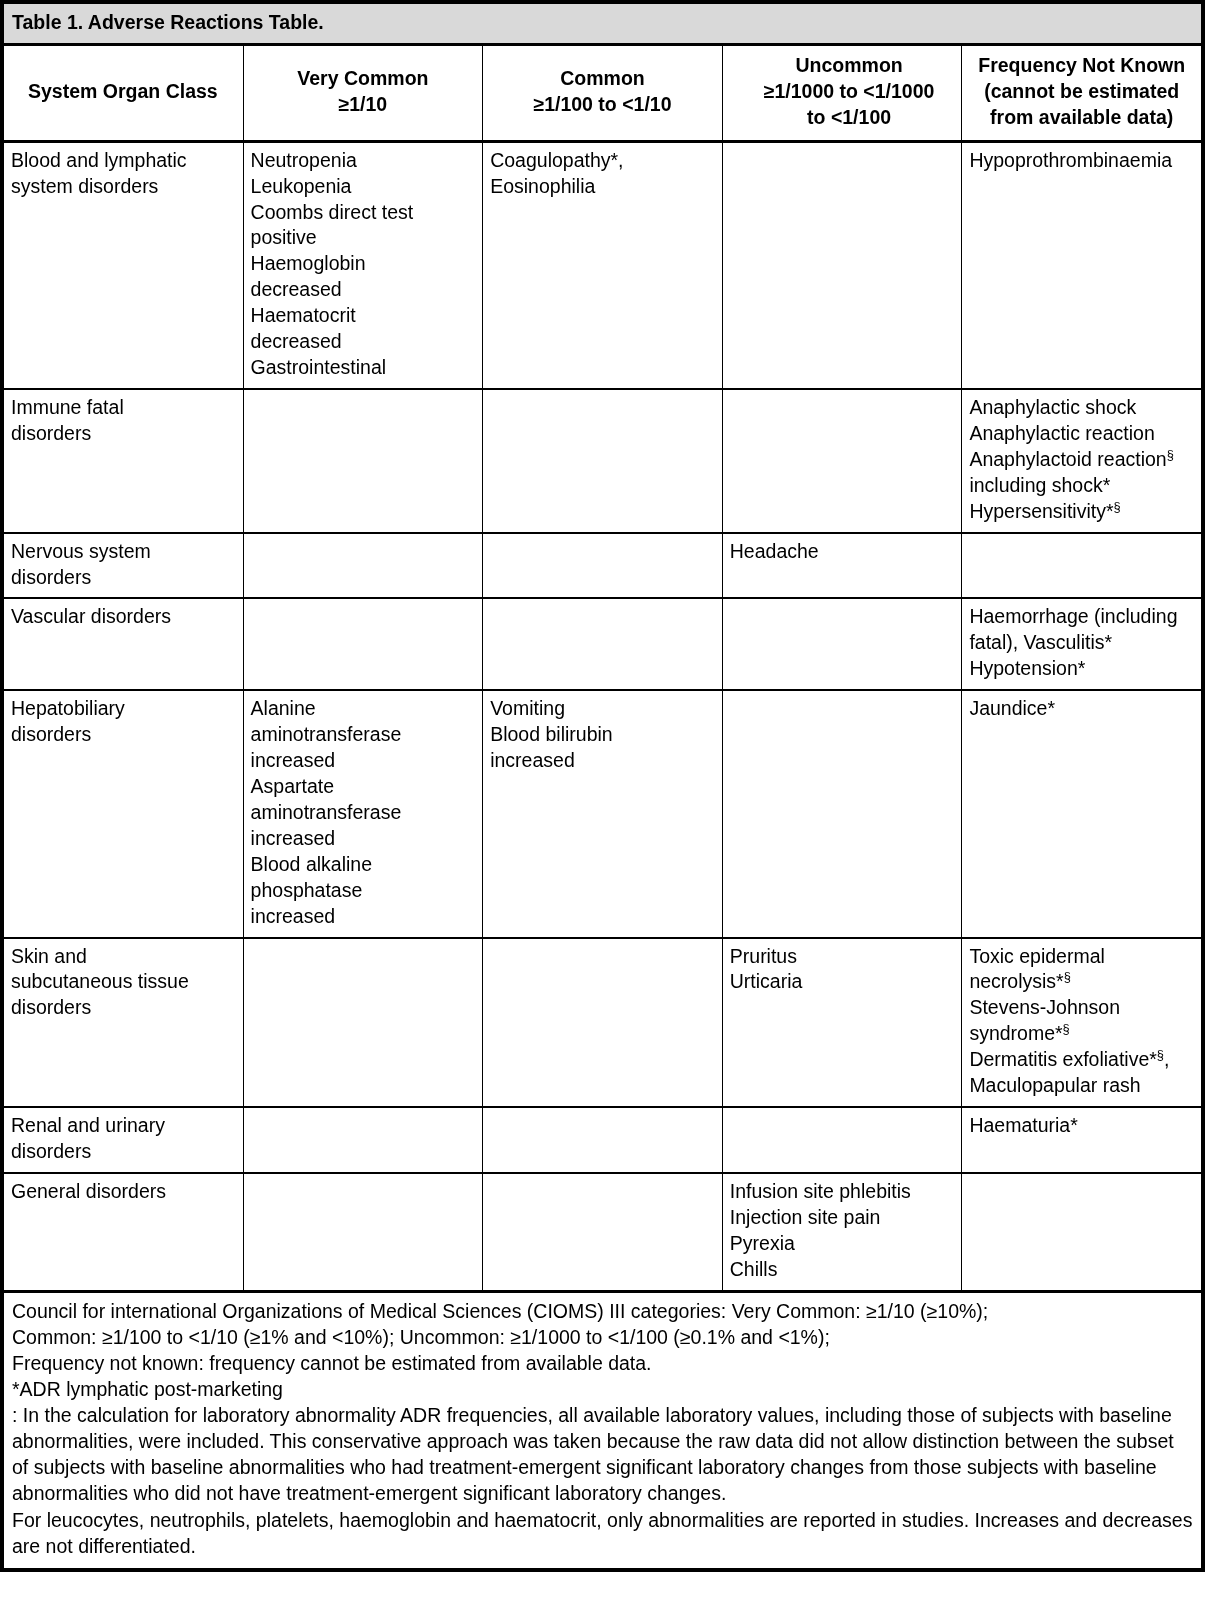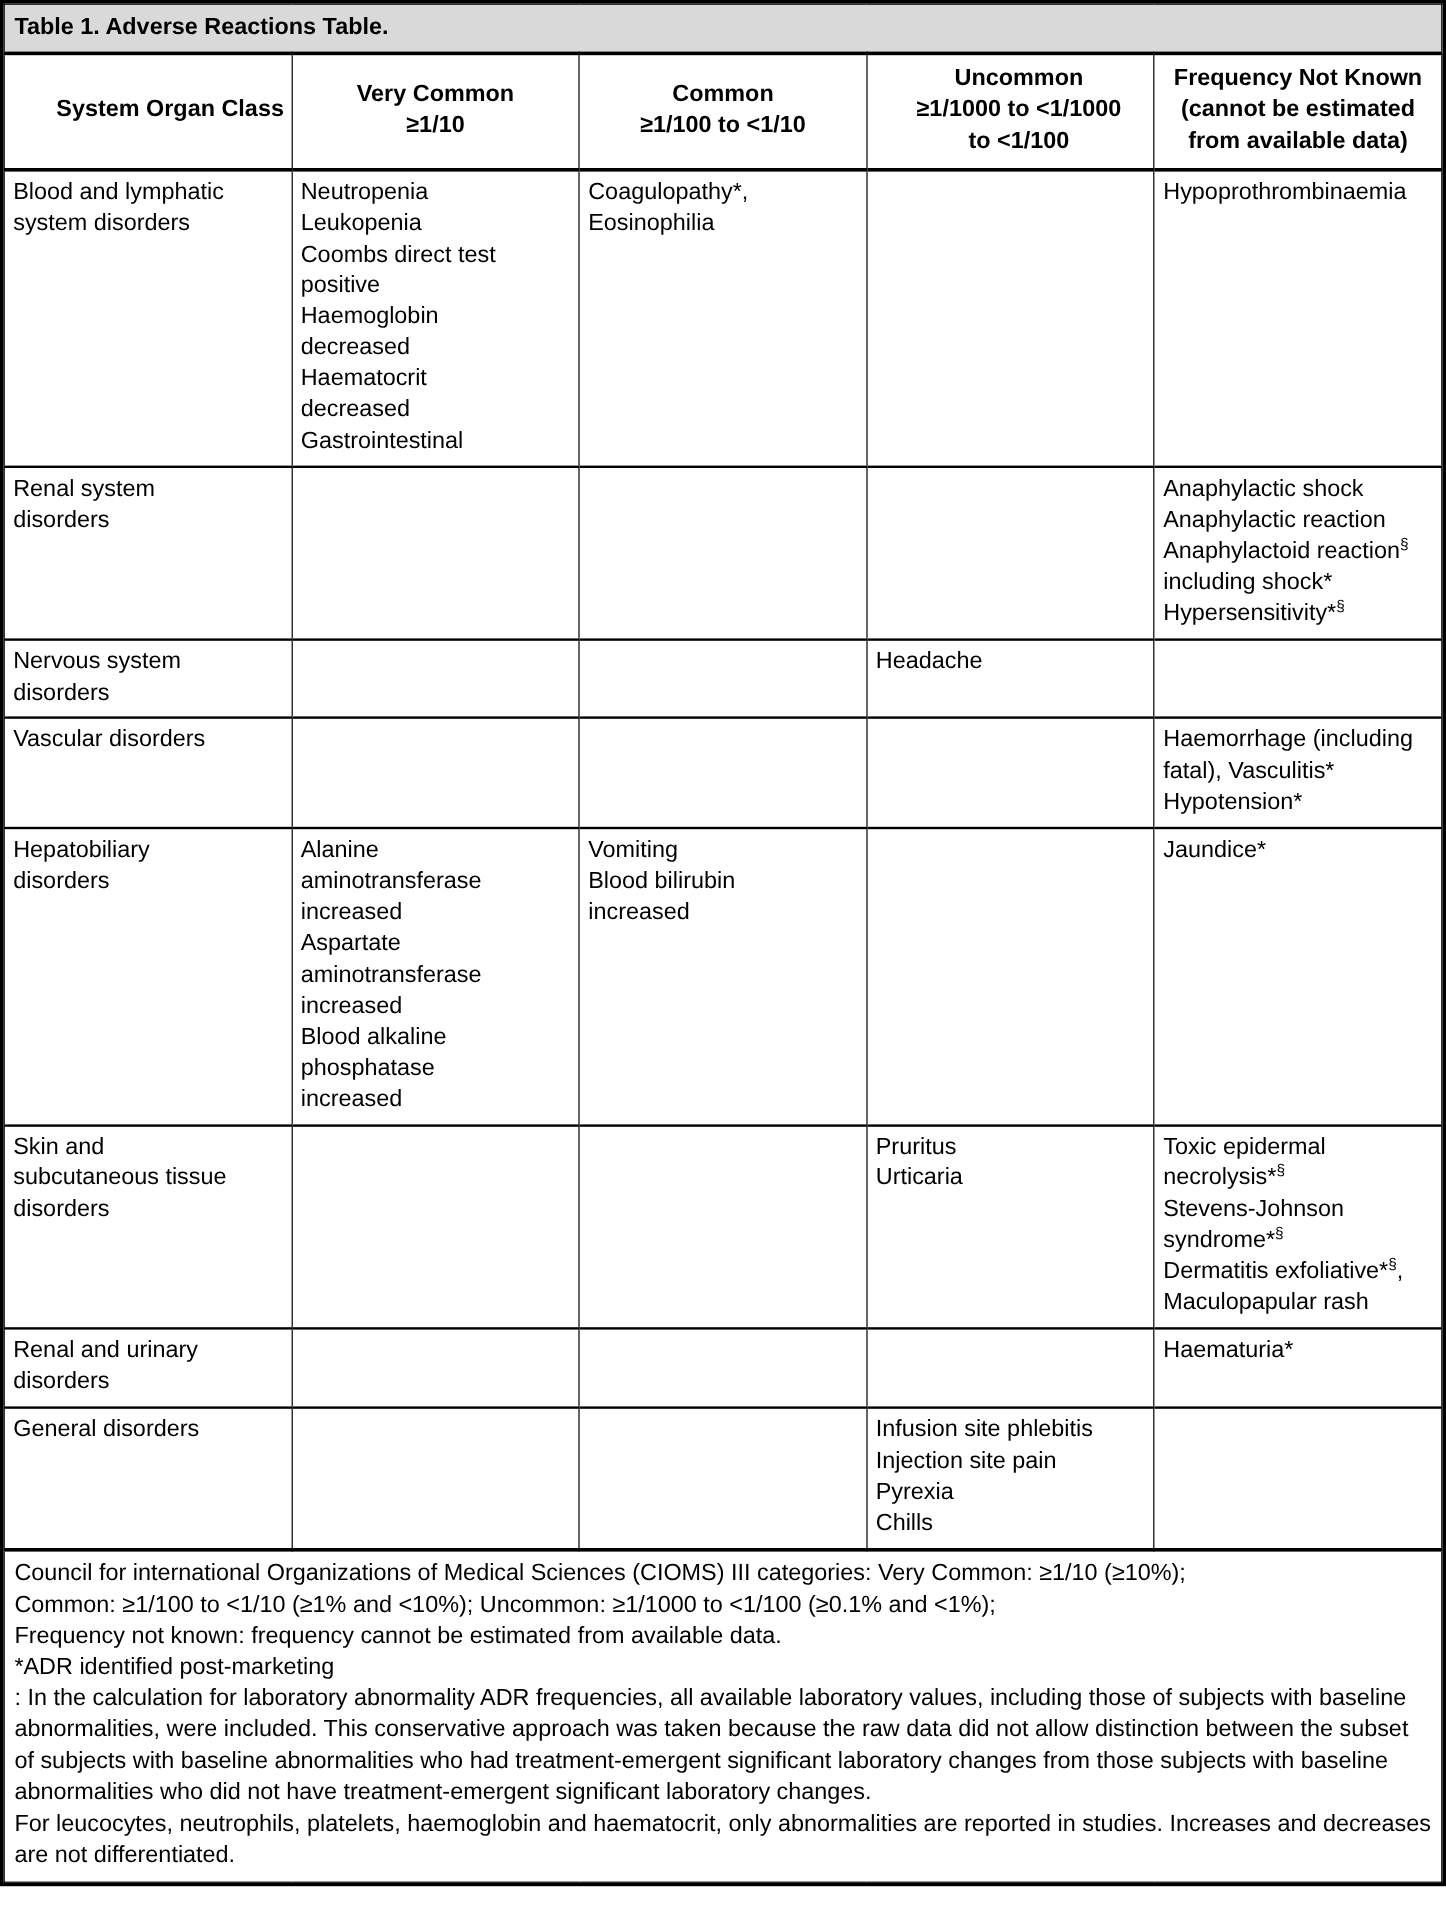--- a/index.html
+++ b/index.html
@@ -41,22 +41,22 @@
     padding: 6px 8px 7px 8px;
   }
   
   tr.head-row th {
     font-weight: bold;
     border-bottom: 3px solid #000000;
     padding: 7px 6px 9px 6px;
     vertical-align: middle;
   }
   tr.head-row th.col-soc {
-    text-align: right;
-    padding-left: 12px;
+    text-align: left;
+    padding-left: 24px;
     margin-left: 15px;
   }
   tr.head-row th.col-freq {
     text-align: center;
   }
   
   tr.body-row > td {
     border-top: 2px solid #000000;
     border-bottom: 2px solid #000000;
   }
@@ -133,21 +133,21 @@
             <div>Coagulopathy*,</div>
             <div>Eosinophilia</div>
           </td>
           <td class="cell-lines"></td>
           <td class="cell-lines">
             <div>Hypoprothrombinaemia</div>
           </td>
         </tr>
         <tr class="body-row">
           <td class="cell-lines">
-            <div>Renal system</div>
+            <div>Immune fatal</div>
             <div>disorders</div>
           </td>
           <td class="cell-lines"></td>
           <td class="cell-lines"></td>
           <td class="cell-lines"></td>
           <td class="cell-lines">
             <div>Anaphylactic shock</div>
             <div>Anaphylactic reaction</div>
             <div>Anaphylactoid reaction<sup>§</sup></div>
             <div>including shock*</div>
@@ -250,20 +250,20 @@
             <div>Pyrexia</div>
             <div>Chills</div>
           </td>
           <td class="cell-lines"></td>
         </tr>
         <tr class="footnote-row">
           <td colspan="5" class="fn-lines">
             <div>Council for international Organizations of Medical Sciences (CIOMS) III categories: Very Common: ≥1/10 (≥10%);</div>
             <div>Common: ≥1/100 to &lt;1/10 (≥1% and &lt;10%); Uncommon: ≥1/1000 to &lt;1/100 (≥0.1% and &lt;1%);</div>
             <div>Frequency not known: frequency cannot be estimated from available data.</div>
-            <div>*ADR identified post-marketing</div>
+            <div>*ADR lymphatic post-marketing</div>
             <div>: In the calculation for laboratory abnormality ADR frequencies, all available laboratory values, including those of subjects with baseline abnormalities, were included. This conservative approach was taken because the raw data did not allow distinction between the subset of subjects with baseline abnormalities who had treatment-emergent significant laboratory changes from those subjects with baseline abnormalities who did not have treatment-emergent significant laboratory changes.</div>
             <div>For leucocytes, neutrophils, platelets, haemoglobin and haematocrit, only abnormalities are reported in studies. Increases and decreases are not differentiated.</div>
           </td>
         </tr>
       </tbody>
   </table>
 </div>
 
 </body></html>

